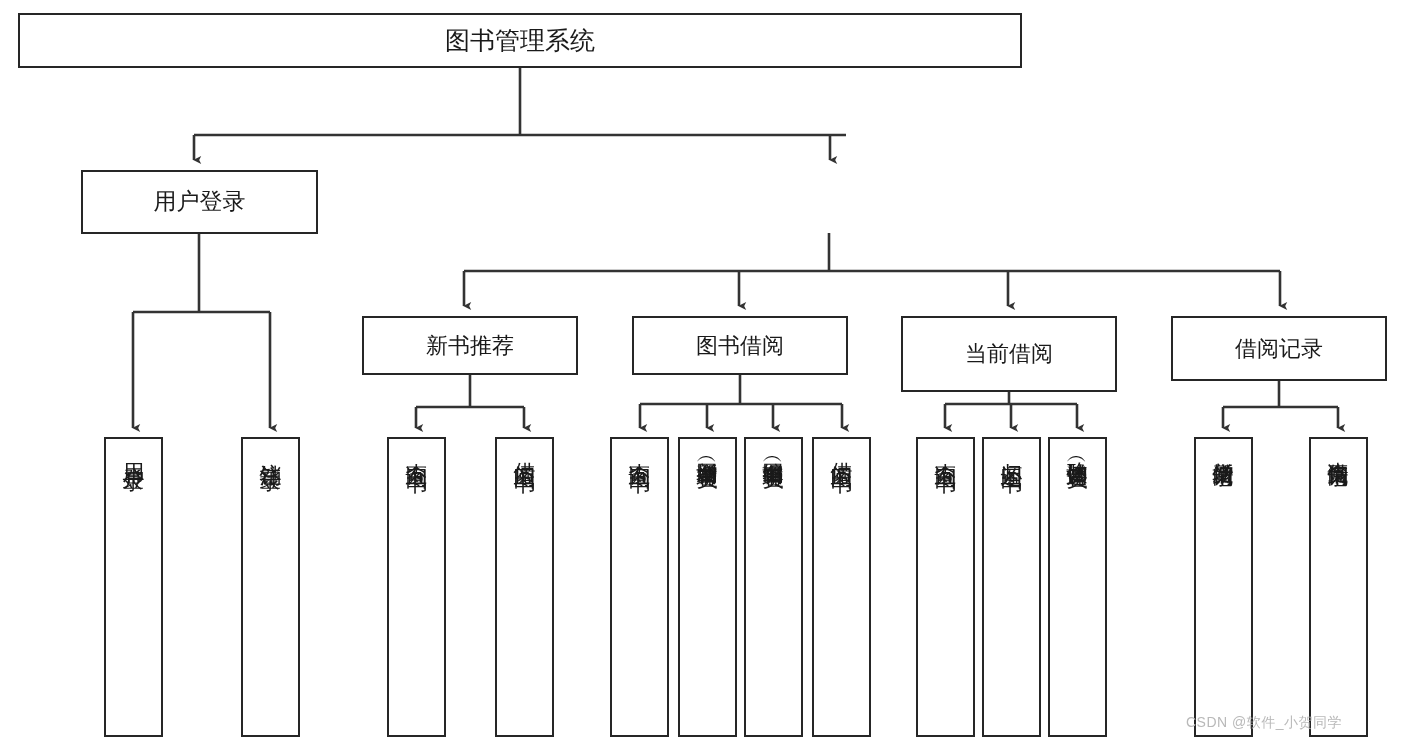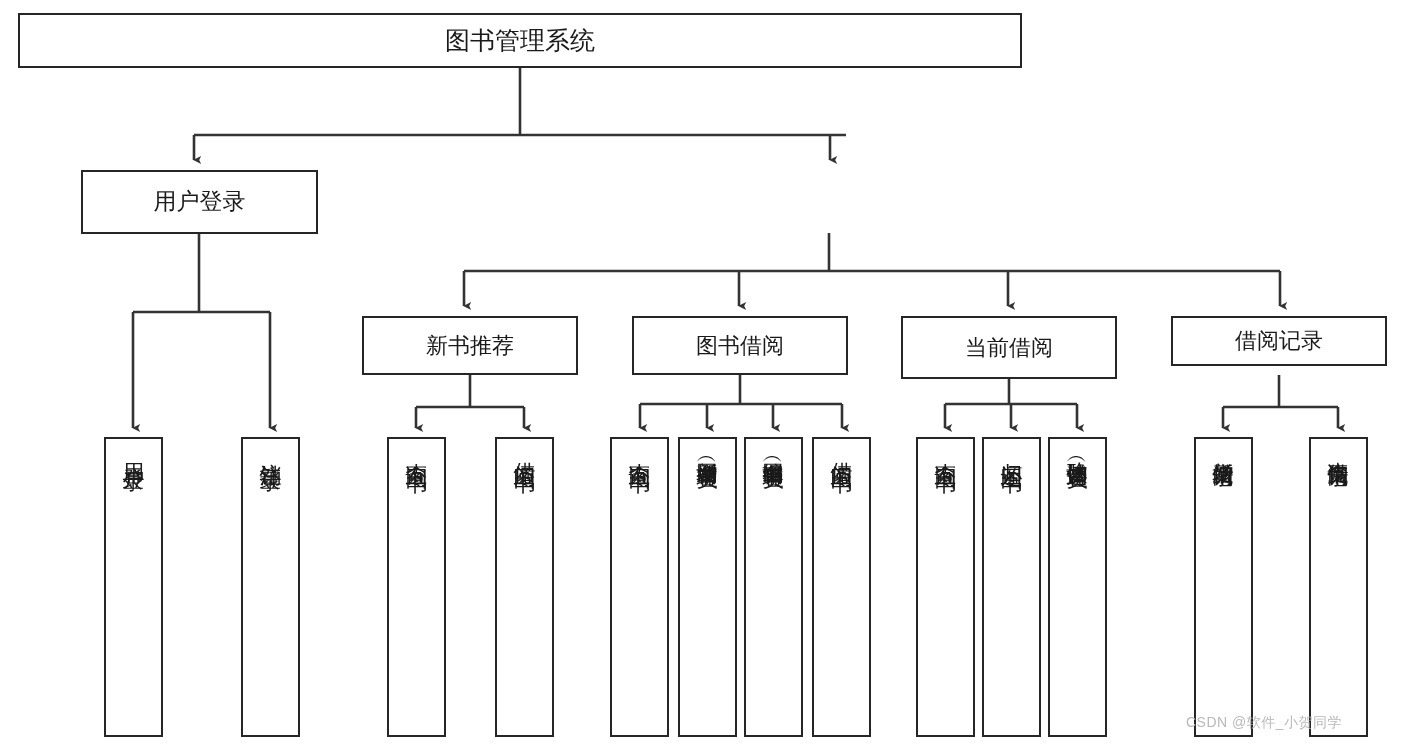--- a/index.html
+++ b/index.html
@@ -136,24 +136,24 @@
   <div class="node-box node-l1" style="left:81px; top:170px; width:237px; height:64px;">
     <span class="node-label">用户登录</span>
   </div>
 
   <div class="node-box node-l2" style="left:362px; top:316px; width:216px; height:59px;">
     <span class="node-label">新书推荐</span>
   </div>
   <div class="node-box node-l2" style="left:632px; top:316px; width:216px; height:59px;">
     <span class="node-label">图书借阅</span>
   </div>
-  <div class="node-box node-l2" style="left:901px; top:316px; width:216px; height:63px;">
+  <div class="node-box node-l2" style="left:901px; top:316px; width:216px; height:76px;">
     <span class="node-label">当前借阅</span>
   </div>
-  <div class="node-box node-l2" style="left:1171px; top:316px; width:216px; height:50px;">
+  <div class="node-box node-l2" style="left:1171px; top:316px; width:216px; height:65px;">
     <span class="node-label">借阅记录</span>
   </div>
 
   <div class="node-box node-leaf" style="left:104px; top:437px; width:59px; height:300px;">
     <span class="node-label">用户登录</span>
   </div>
   <div class="node-box node-leaf" style="left:241px; top:437px; width:59px; height:300px;">
     <span class="node-label">注销登录</span>
   </div>
 

